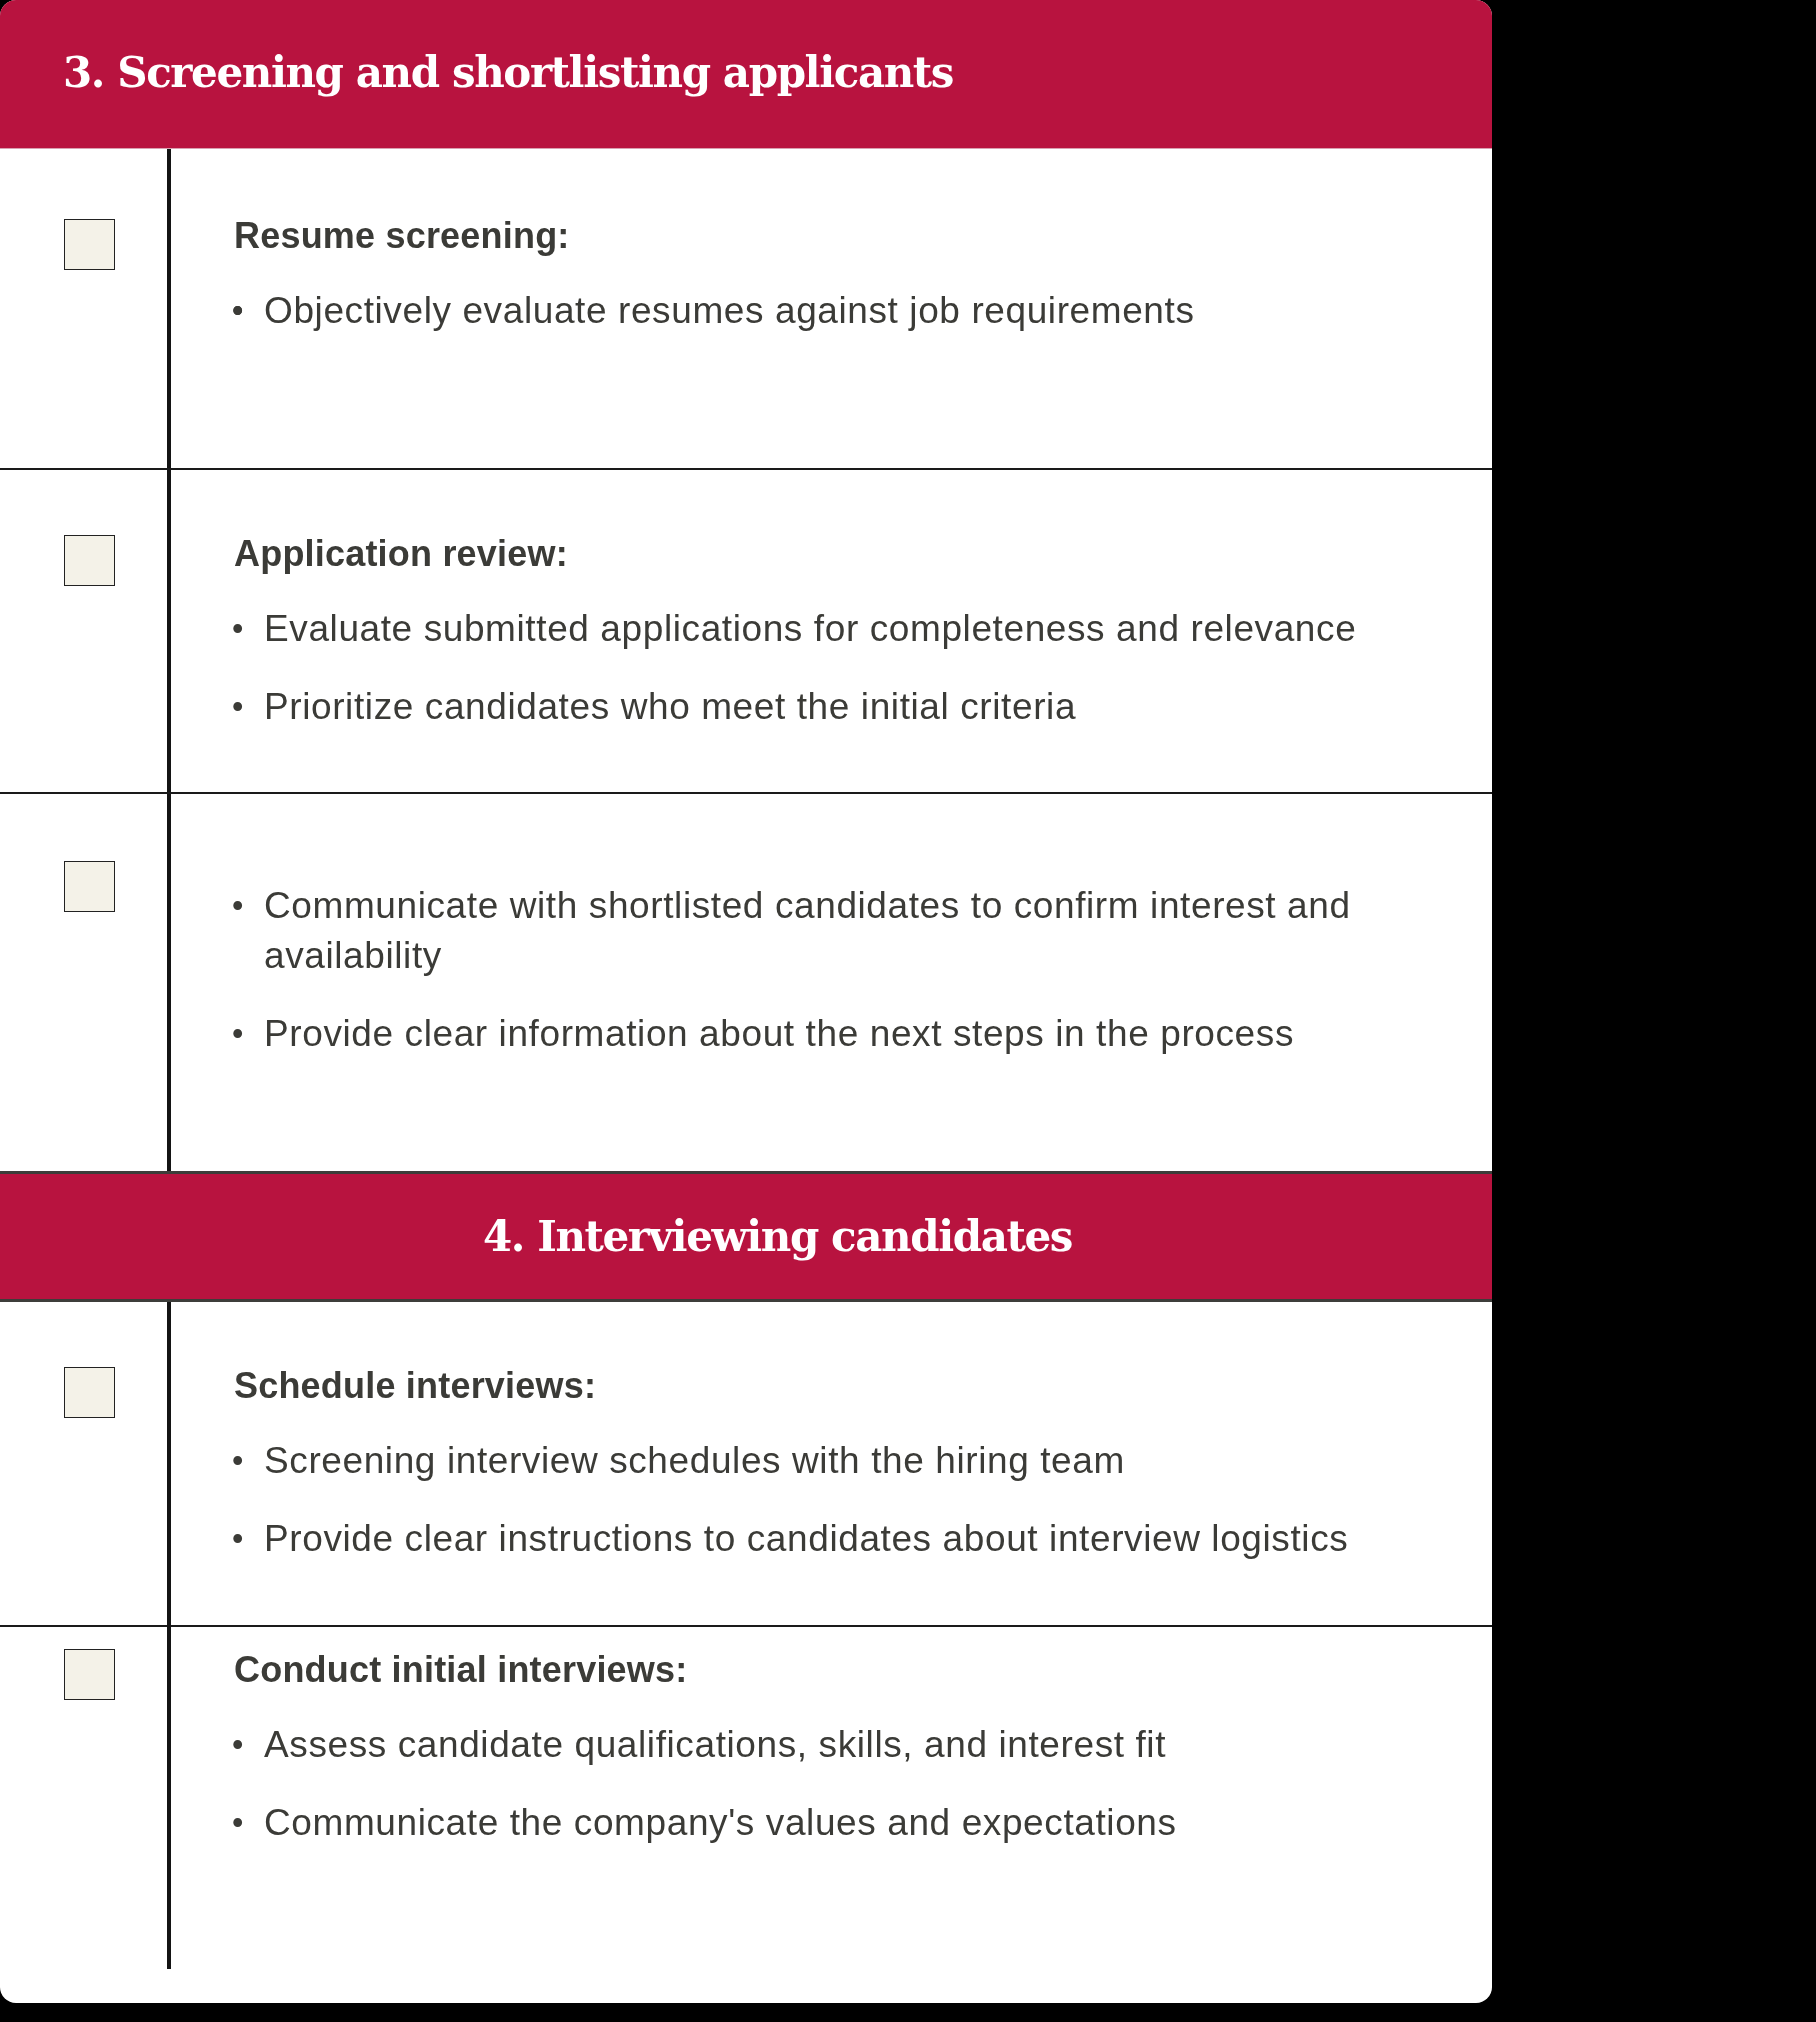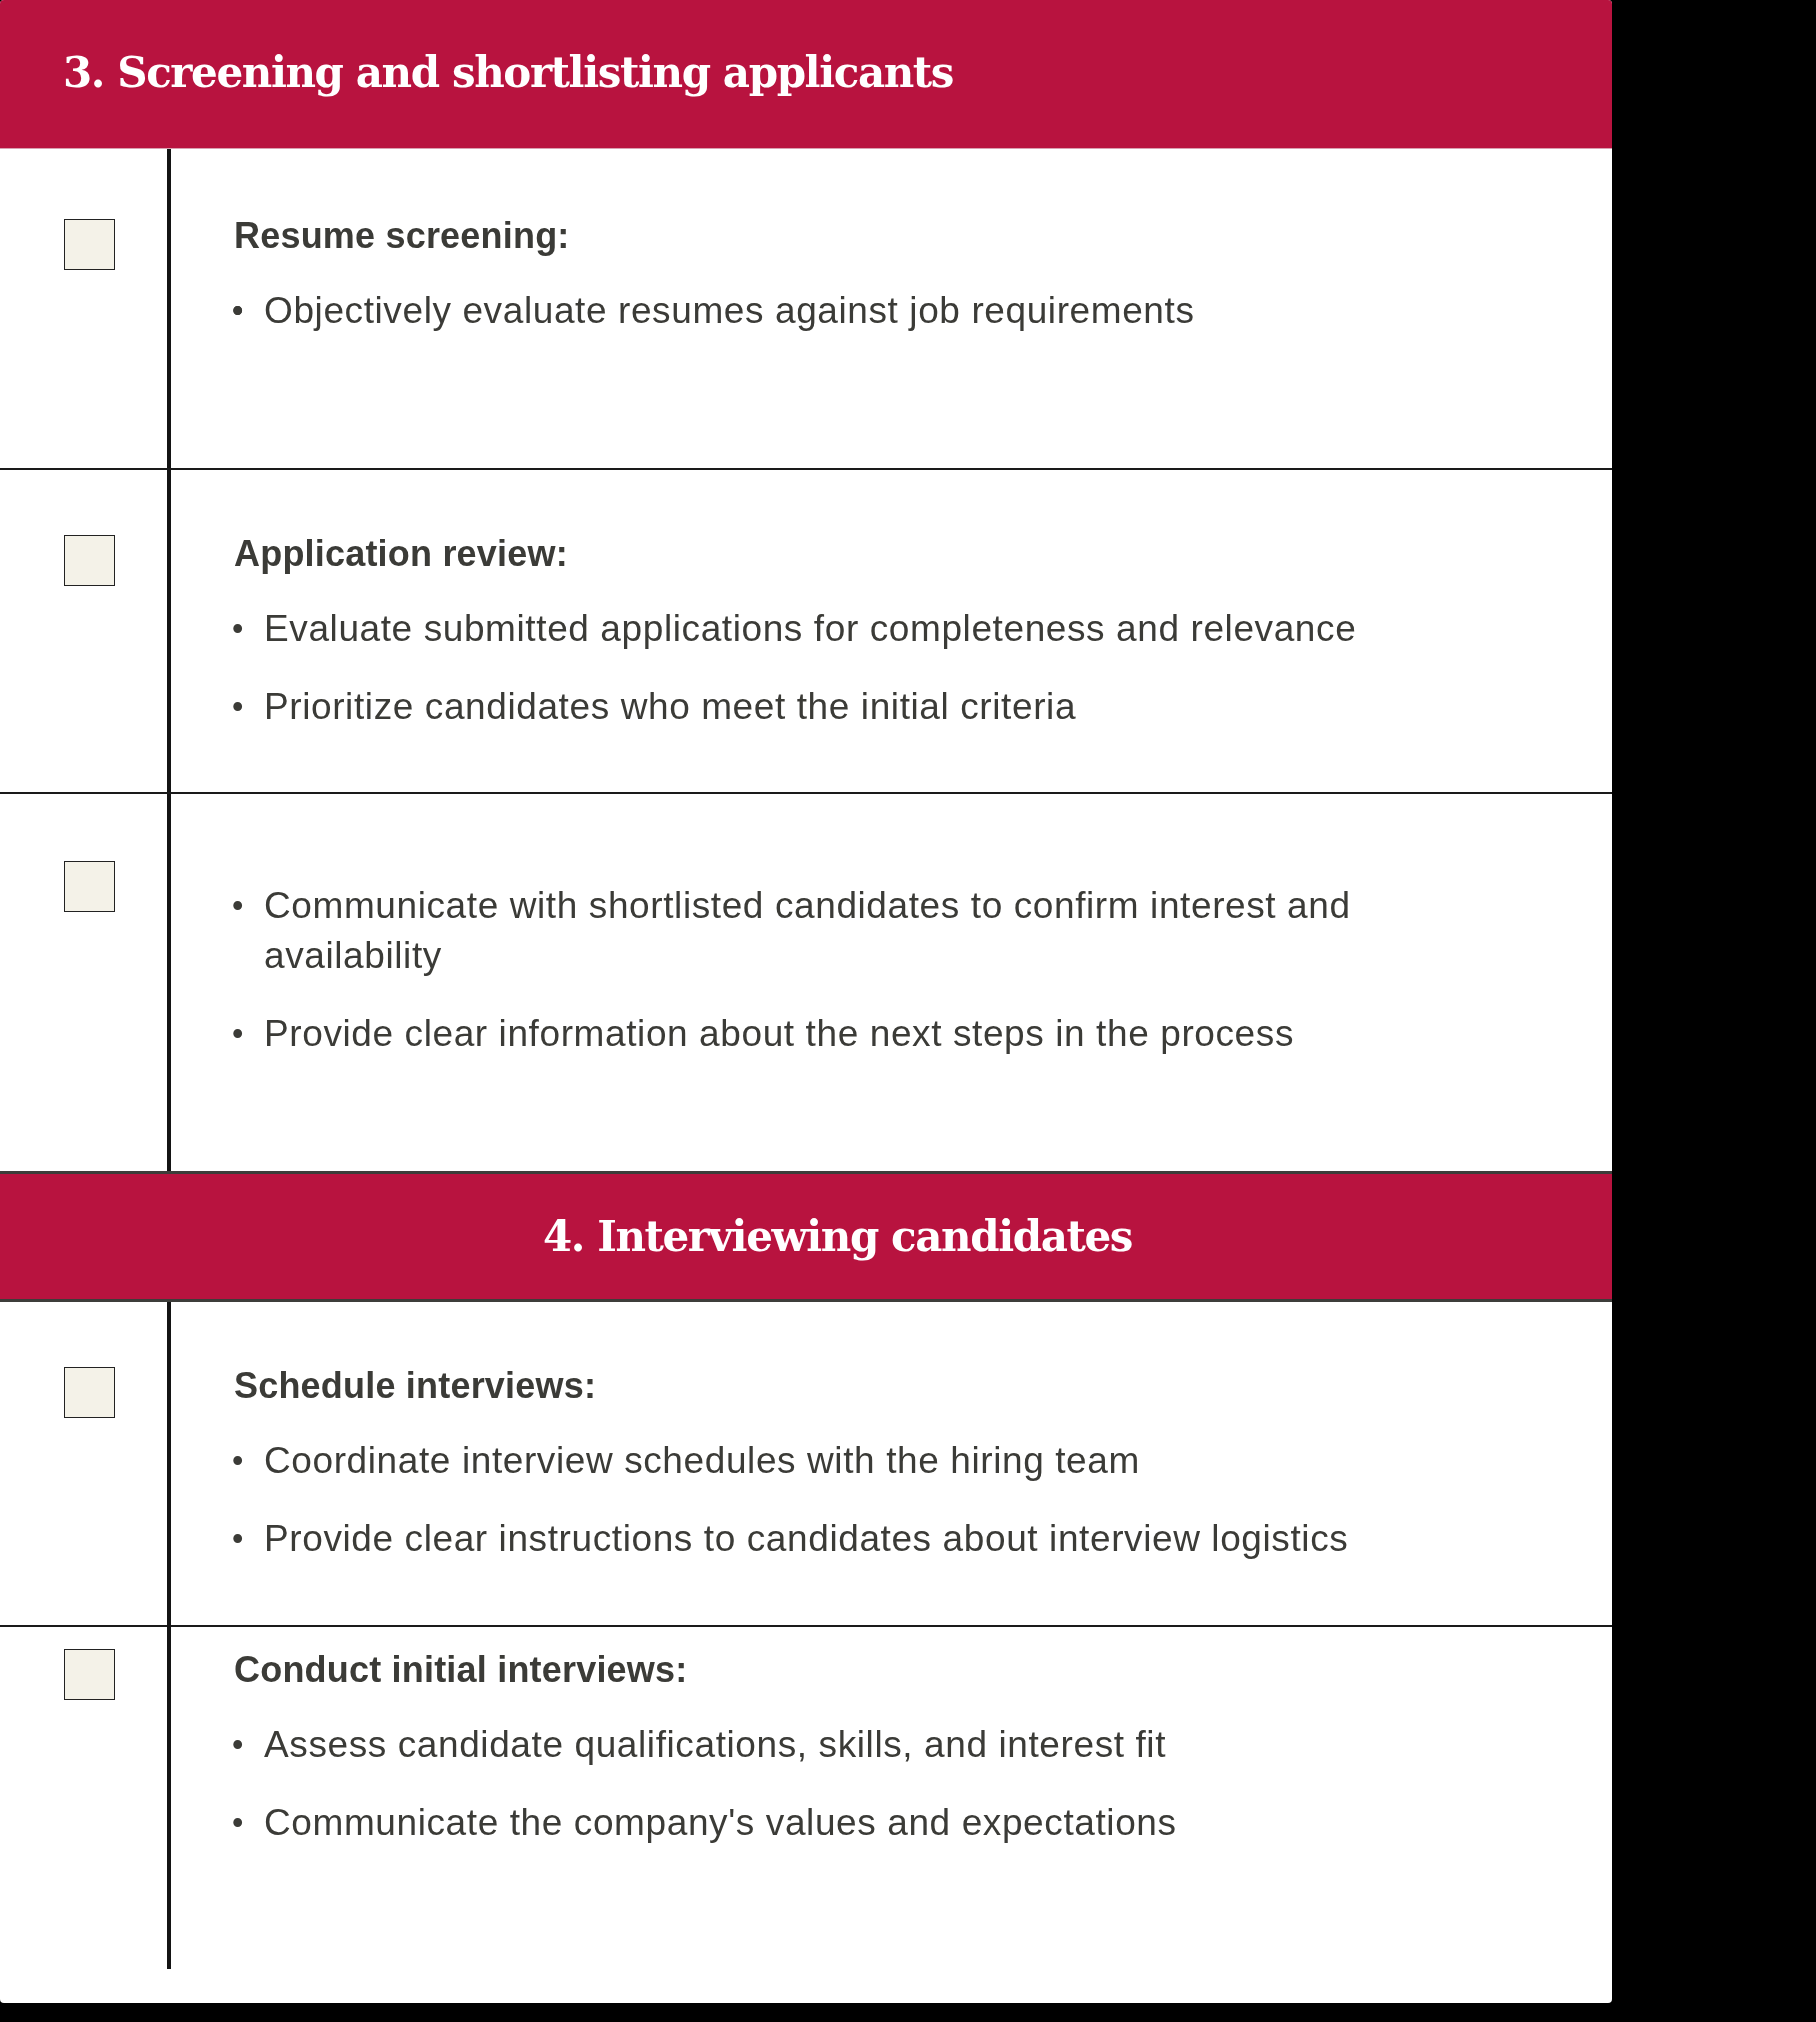--- a/index.html
+++ b/index.html
@@ -2,22 +2,22 @@
 <html><head>
 <meta charset="utf-8">
 <style>
   html, body { margin: 0; padding: 0; }
   body {
     width: 1816px; height: 2023px; background: #000000;
     position: relative; overflow: hidden;
     font-family: "Liberation Sans", sans-serif;
   }
   .card {
-    position: absolute; left: 0; top: 0; width: 1612px; height: 2003px;
-    background: #ffffff; border-radius: 4px; overflow: hidden;
+    position: absolute; left: 0; top: 0; width: 1492px; height: 2003px;
+    background: #ffffff; border-radius: 16px; overflow: hidden;
   }
   .section-header {
     position: absolute; left: 0; width: 100%;
     background: #B8133F; box-sizing: border-box;
     display: flex; align-items: center;
   }
   .section-header.first { top: 0; height: 149px; border-bottom: 1.9px solid #d9a0b0; }
   .section-header.second { top: 1171px; height: 131px; border-top: 3.8px solid #3d3d3a; border-bottom: 3.8px solid #3d3d3a; justify-content: center; }
   .section-title {
     margin-left: 63px; color: #ffffff;
@@ -100,21 +100,21 @@
   <div class="section-header second">
     <span class="section-title">4. Interviewing candidates</span>
   </div>
 
   <div class="row bordered" style="top:1302px;height:325px;">
     <div class="divider-v"></div>
     <div class="checkbox" style="top:65px;"></div>
     <div class="content" style="top:60px;">
       <h3 class="item-heading">Schedule interviews:</h3>
       <ul class="bullet-list">
-        <li class="bullet"><span class="dot">•</span><span>Coordinate interview schedules with the hiring team</span></li>
+        <li class="bullet"><span class="dot">•</span><span>Screening interview schedules with the hiring team</span></li>
         <li class="bullet"><span class="dot">•</span><span>Provide clear instructions to candidates about interview logistics</span></li>
       </ul>
     </div>
   </div>
 
   <div class="row" style="top:1593px;height:376px;">
     <div class="divider-v"></div>
     <div class="checkbox" style="top:56px;"></div>
     <div class="content" style="top:53px;">
       <h3 class="item-heading">Conduct initial interviews:</h3>

